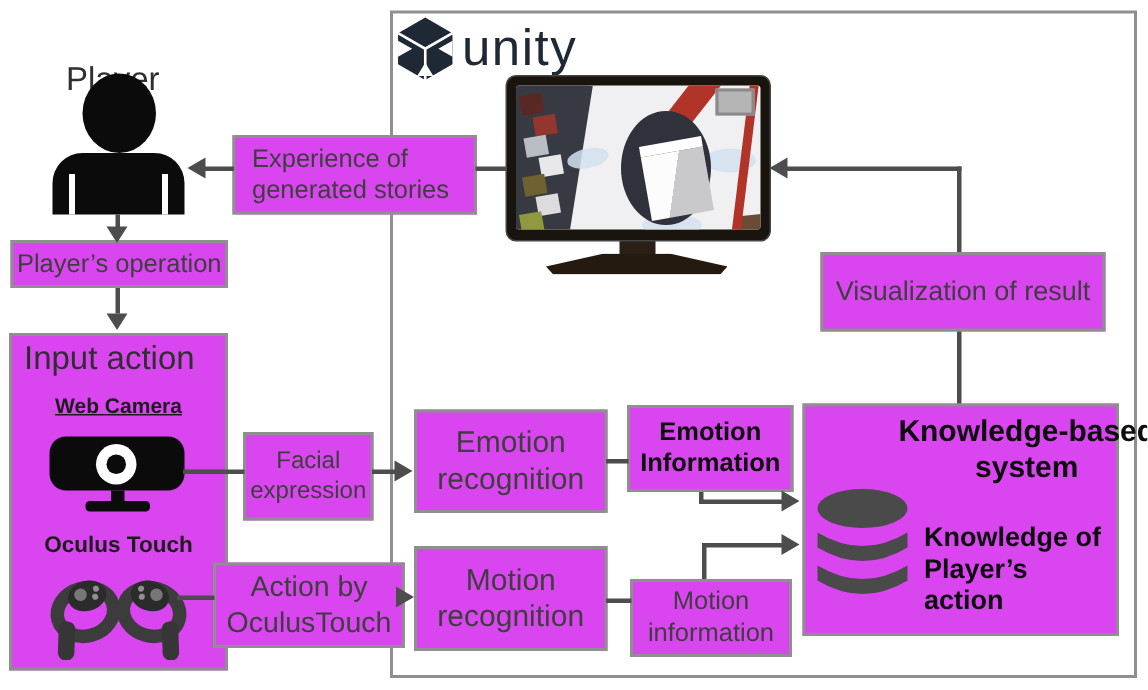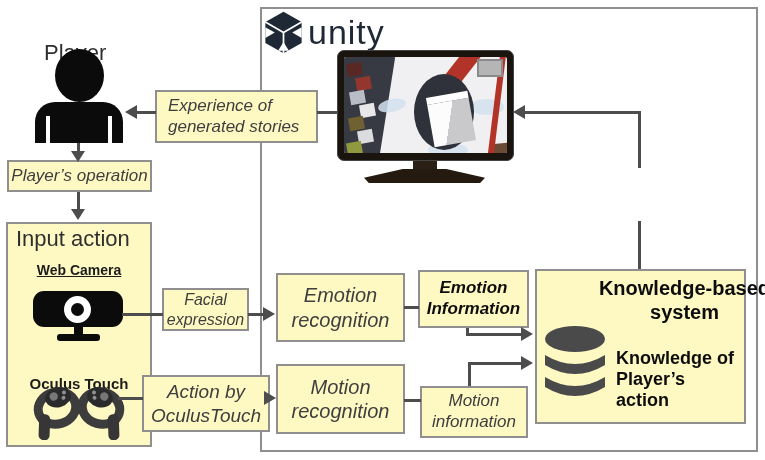--- a/index.html
+++ b/index.html
@@ -3,23 +3,23 @@
 <meta charset="utf-8">
 <style>
   :root{
     --line:#4d4d4d; --box-border:#8f8f8f; --text:#3e3e3e; --text-bold:#0d0d0d;
     --unity-brand:#1e2935; --icon-black:#0b0b0b; --db-gray:#4a4a4a;
     --monitor-frame:#1a140f; --scene-strip:#383a43; --scene-red:#b23428;
   }
   html,body{margin:0;padding:0;background:#fff;}
   .canvas{position:relative;width:765px;height:460px;background:#fff;overflow:hidden;
           font-family:"Liberation Sans",sans-serif;color:var(--text);}
-  .dbox{position:absolute;background:#fef9c3;border:2px solid var(--box-border);
+  .dbox{position:absolute;background:#d946ef;border:2px solid var(--box-border);
         display:flex;align-items:center;justify-content:center;text-align:center;
-        line-height:1.22;white-space:pre-line;box-sizing:border-box;font-style:italic;}
+        line-height:1.22;white-space:pre-line;box-sizing:border-box;}
   .bold{font-weight:bold;color:var(--text-bold);}
   .hline,.vline{position:absolute;background:var(--line);}
   .hline{height:3px;} .vline{width:3px;}
   .arr{position:absolute;width:0;height:0;}
   .arr-right{border-top:7px solid transparent;border-bottom:7px solid transparent;border-left:12px solid var(--line);}
   .arr-left{border-top:7px solid transparent;border-bottom:7px solid transparent;border-right:12px solid var(--line);}
   .arr-down{border-left:7px solid transparent;border-right:7px solid transparent;border-top:11px solid var(--line);}
   .abs{position:absolute;}
   .unity-box{position:absolute;left:260px;top:7px;width:498px;height:445px;border:2px solid var(--box-border);box-sizing:border-box;}
   .unity-word{position:absolute;left:308px;top:13px;font-size:34px;font-weight:normal;color:var(--unity-brand);letter-spacing:1px;}
@@ -104,58 +104,59 @@
   <div class="dbox" style="left:6px;top:222px;width:146px;height:225px;"></div>
   <div class="inpdev-title">Input action</div>
   <div class="devlabel" style="top:262px;font-size:14px;text-decoration:underline;">Web Camera</div>
   <div>
     <div class="camBody"></div>
     <div class="camRing"></div>
     <div class="camDot"></div>
     <div class="camStem"></div>
     <div class="camBase"></div>
   </div>
-  <div class="devlabel" style="top:355px;font-size:15px;margin-top:20px;">Oculus Touch</div>
+  <div class="devlabel" style="top:355px;font-size:15px;">Oculus Touch</div>
   <svg class="abs" style="left:31px;top:376px;width:96px;height:64px;" viewBox="0 0 96 64">
     <g transform="rotate(-16 26 32)">
       <ellipse cx="26" cy="32" rx="19" ry="16" fill="none" stroke="#3c3c3c" stroke-width="9"></ellipse>
       <rect x="4" y="34" width="11" height="26" rx="5" fill="#363636" transform="rotate(18 9 44)"></rect>
       <ellipse cx="30" cy="22" rx="13" ry="10" fill="#2b2b2b"></ellipse>
       <circle cx="26" cy="20" r="4.2" fill="#777"></circle>
       <circle cx="35" cy="24" r="2" fill="#909090"></circle>
       <circle cx="37" cy="19" r="2" fill="#909090"></circle>
     </g>
     <g transform="rotate(16 70 32)">
       <ellipse cx="70" cy="32" rx="19" ry="16" fill="none" stroke="#3c3c3c" stroke-width="9"></ellipse>
       <rect x="81" y="34" width="11" height="26" rx="5" fill="#363636" transform="rotate(-18 87 44)"></rect>
       <ellipse cx="66" cy="22" rx="13" ry="10" fill="#2b2b2b"></ellipse>
       <circle cx="70" cy="20" r="4.2" fill="#777"></circle>
       <circle cx="61" cy="24" r="2" fill="#909090"></circle>
       <circle cx="59" cy="19" r="2" fill="#909090"></circle>
     </g>
   </svg>
 
-  <div class="dbox" style="left:162px;top:288px;width:87px;height:43px;font-size:16px;">Facial
+  <div class="dbox" style="left:162px;top:288px;width:87px;height:59px;font-size:16px;">Facial
 expression</div>
 
   <div class="dbox" style="left:142px;top:375px;width:128px;height:57px;font-size:19px;">Action by
 OculusTouch</div>
 
   <div class="dbox" style="left:276px;top:273px;width:129px;height:69px;font-size:20px;">Emotion
 recognition</div>
 
   <div class="dbox" style="left:276px;top:364px;width:129px;height:70px;font-size:20px;">Motion
 recognition</div>
 
   <div class="dbox bold" style="left:418px;top:270px;width:111px;height:58px;font-size:17px;">Emotion
 Information</div>
 
   <div class="dbox" style="left:420px;top:386px;width:108px;height:52px;font-size:17px;">Motion
 information</div>
 
+  <div class="dbox" style="left:547px;top:168px;width:190px;height:53px;font-size:18px;">Visualization of result</div>
 
   <div class="dbox" style="left:535px;top:269px;width:211px;height:155px;"></div>
   <div class="kn-title bold">Knowledge-based
 system</div>
   <svg class="abs" style="left:543px;top:326px;width:64px;height:80px;fill:var(--db-gray);" viewBox="0 0 64 80">
     <ellipse cx="32" cy="13" rx="30" ry="13"></ellipse>
     <path d="M2 29 q30 18 60 0 v10 q-30 18 -60 0 z"></path>
     <path d="M2 51 q30 18 60 0 v10 q-30 18 -60 0 z"></path>
   </svg>
   <div class="kn-text bold">Knowledge of

